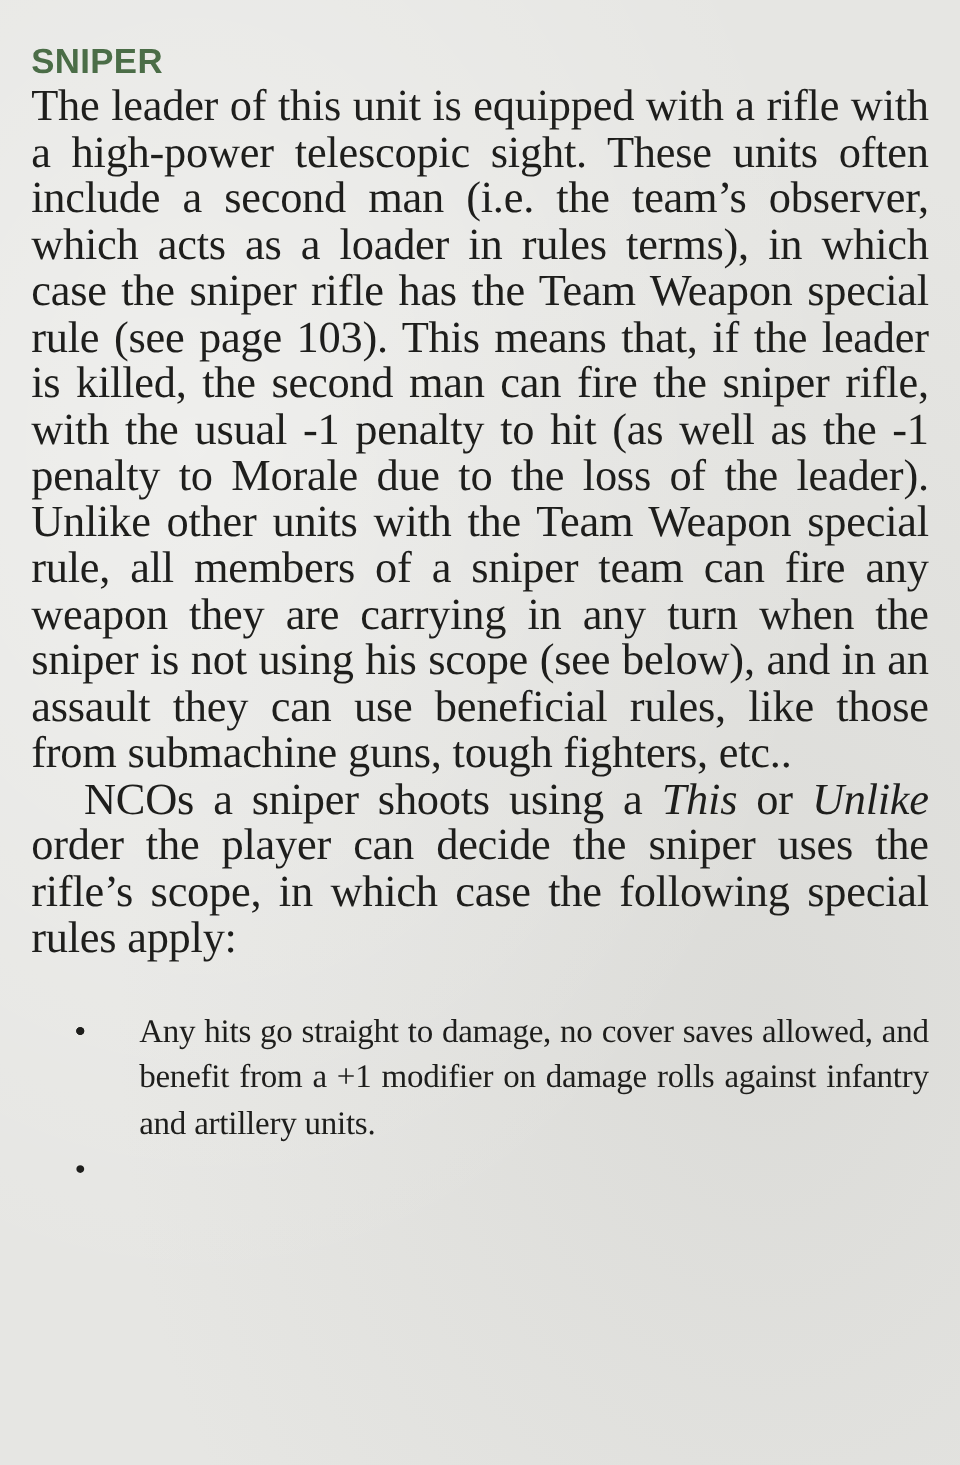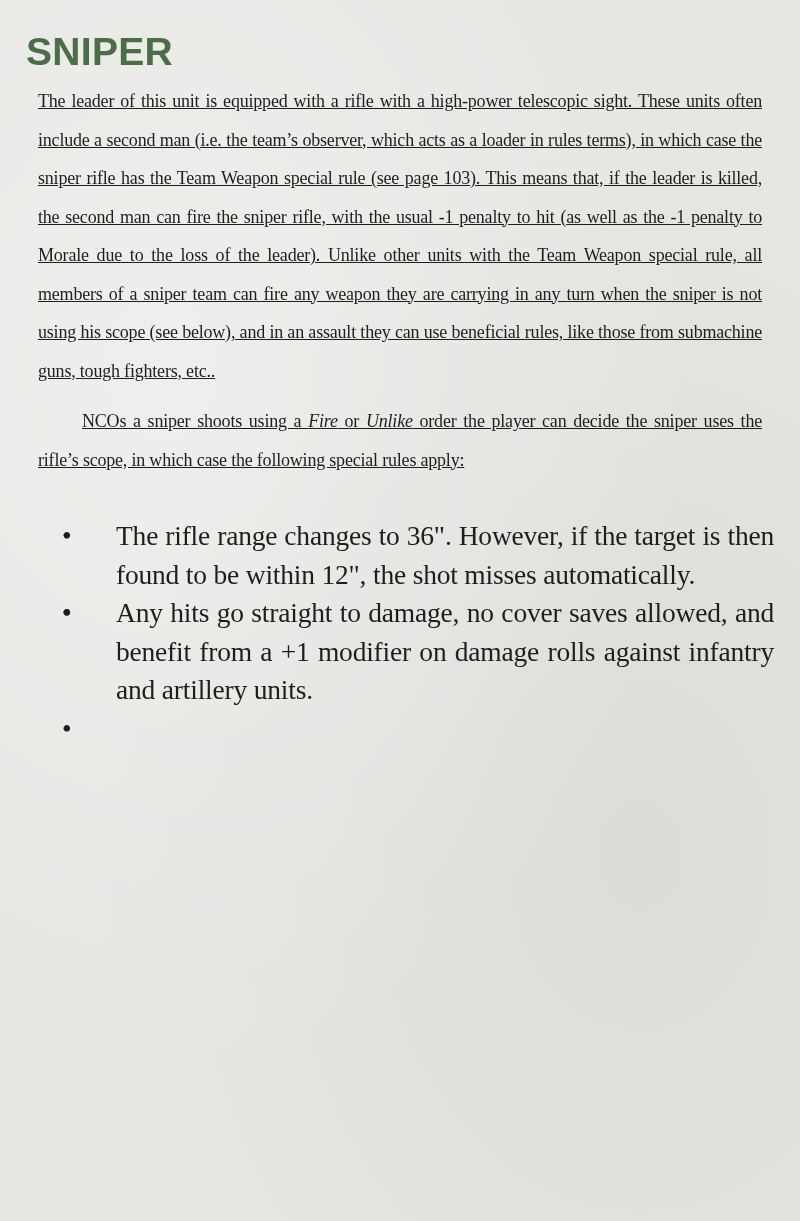--- a/index.html
+++ b/index.html
@@ -13,32 +13,31 @@
   .page {
     position: relative;
     padding: 34px 26px 0 26px;
     color: #1e1e1c;
     font-family: "Liberation Serif", "DejaVu Serif", serif;
   }
   .heading {
     font-family: "Liberation Sans", "DejaVu Sans", sans-serif;
     font-weight: bold;
     color: #4b6d47;
-    font-size: 39px;
+    font-size: 29px;
     line-height: 36px;
     margin: 0;
     letter-spacing: 0.3px;
   }
   .para {
-    font-size: 18px;
+    font-size: 37px;
     line-height: 38.5px;
-    margin: 12px;
+    margin: 0;
     text-align: justify;
     letter-spacing: -0.2px;
-    text-decoration: underline;
   }
   .para.indent { text-indent: 44px; }
   .bullets {
     list-style: none;
     margin: 38px 0 0 0;
     padding: 0;
   }
   .bullet {
     position: relative;
     padding-left: 90px;
@@ -55,26 +54,25 @@
   em { font-style: italic; }
 </style>
 </head>
 <body>
 
 <div class="page">
   <h2 class="heading">SNIPER</h2>
 
   <p class="para">The leader of this unit is equipped with a rifle with a high-power telescopic sight. These units often include a second man (i.e. the team’s observer, which acts as a loader in rules terms), in which case the sniper rifle has the Team Weapon special rule (see page 103). This means that, if the leader is killed, the second man can fire the sniper rifle, with the usual -1 penalty to hit (as well as the -1 penalty to Morale due to the loss of the leader). Unlike other units with the Team Weapon special rule, all members of a sniper team can fire any weapon they are carrying in any turn when the sniper is not using his scope (see below), and in an assault they can use beneficial rules, like those from submachine guns, tough fighters, etc..</p>
 
-  <p class="para indent"><span>NCOs a sniper shoots using a </span><em>Fire</em><span> or </span><em>Unlike</em><span> order the player can decide the sniper uses the rifle’s scope, in which case the following special rules apply:</span></p>
+  <p class="para indent"><span>NCOs a sniper shoots using a </span><em>This</em><span> or </span><em>Unlike</em><span> order the player can decide the sniper uses the rifle’s scope, in which case the following special rules apply:</span></p>
 
   <ul class="bullets">
     <li class="bullet">
       <span class="bullet-dot">•</span>
-      <span>The rifle range changes to 36". However, if the target is then found to be within 12", the shot misses automatically.</span>
     </li>
     <li class="bullet">
       <span class="bullet-dot">•</span>
     </li>
     <li class="bullet">
       <span class="bullet-dot">•</span>
       <span>Any hits go straight to damage, no cover saves allowed, and benefit from a +1 modifier on damage rolls against infantry and artillery units.</span>
     </li>
     <li class="bullet">
       <span class="bullet-dot">•</span>

